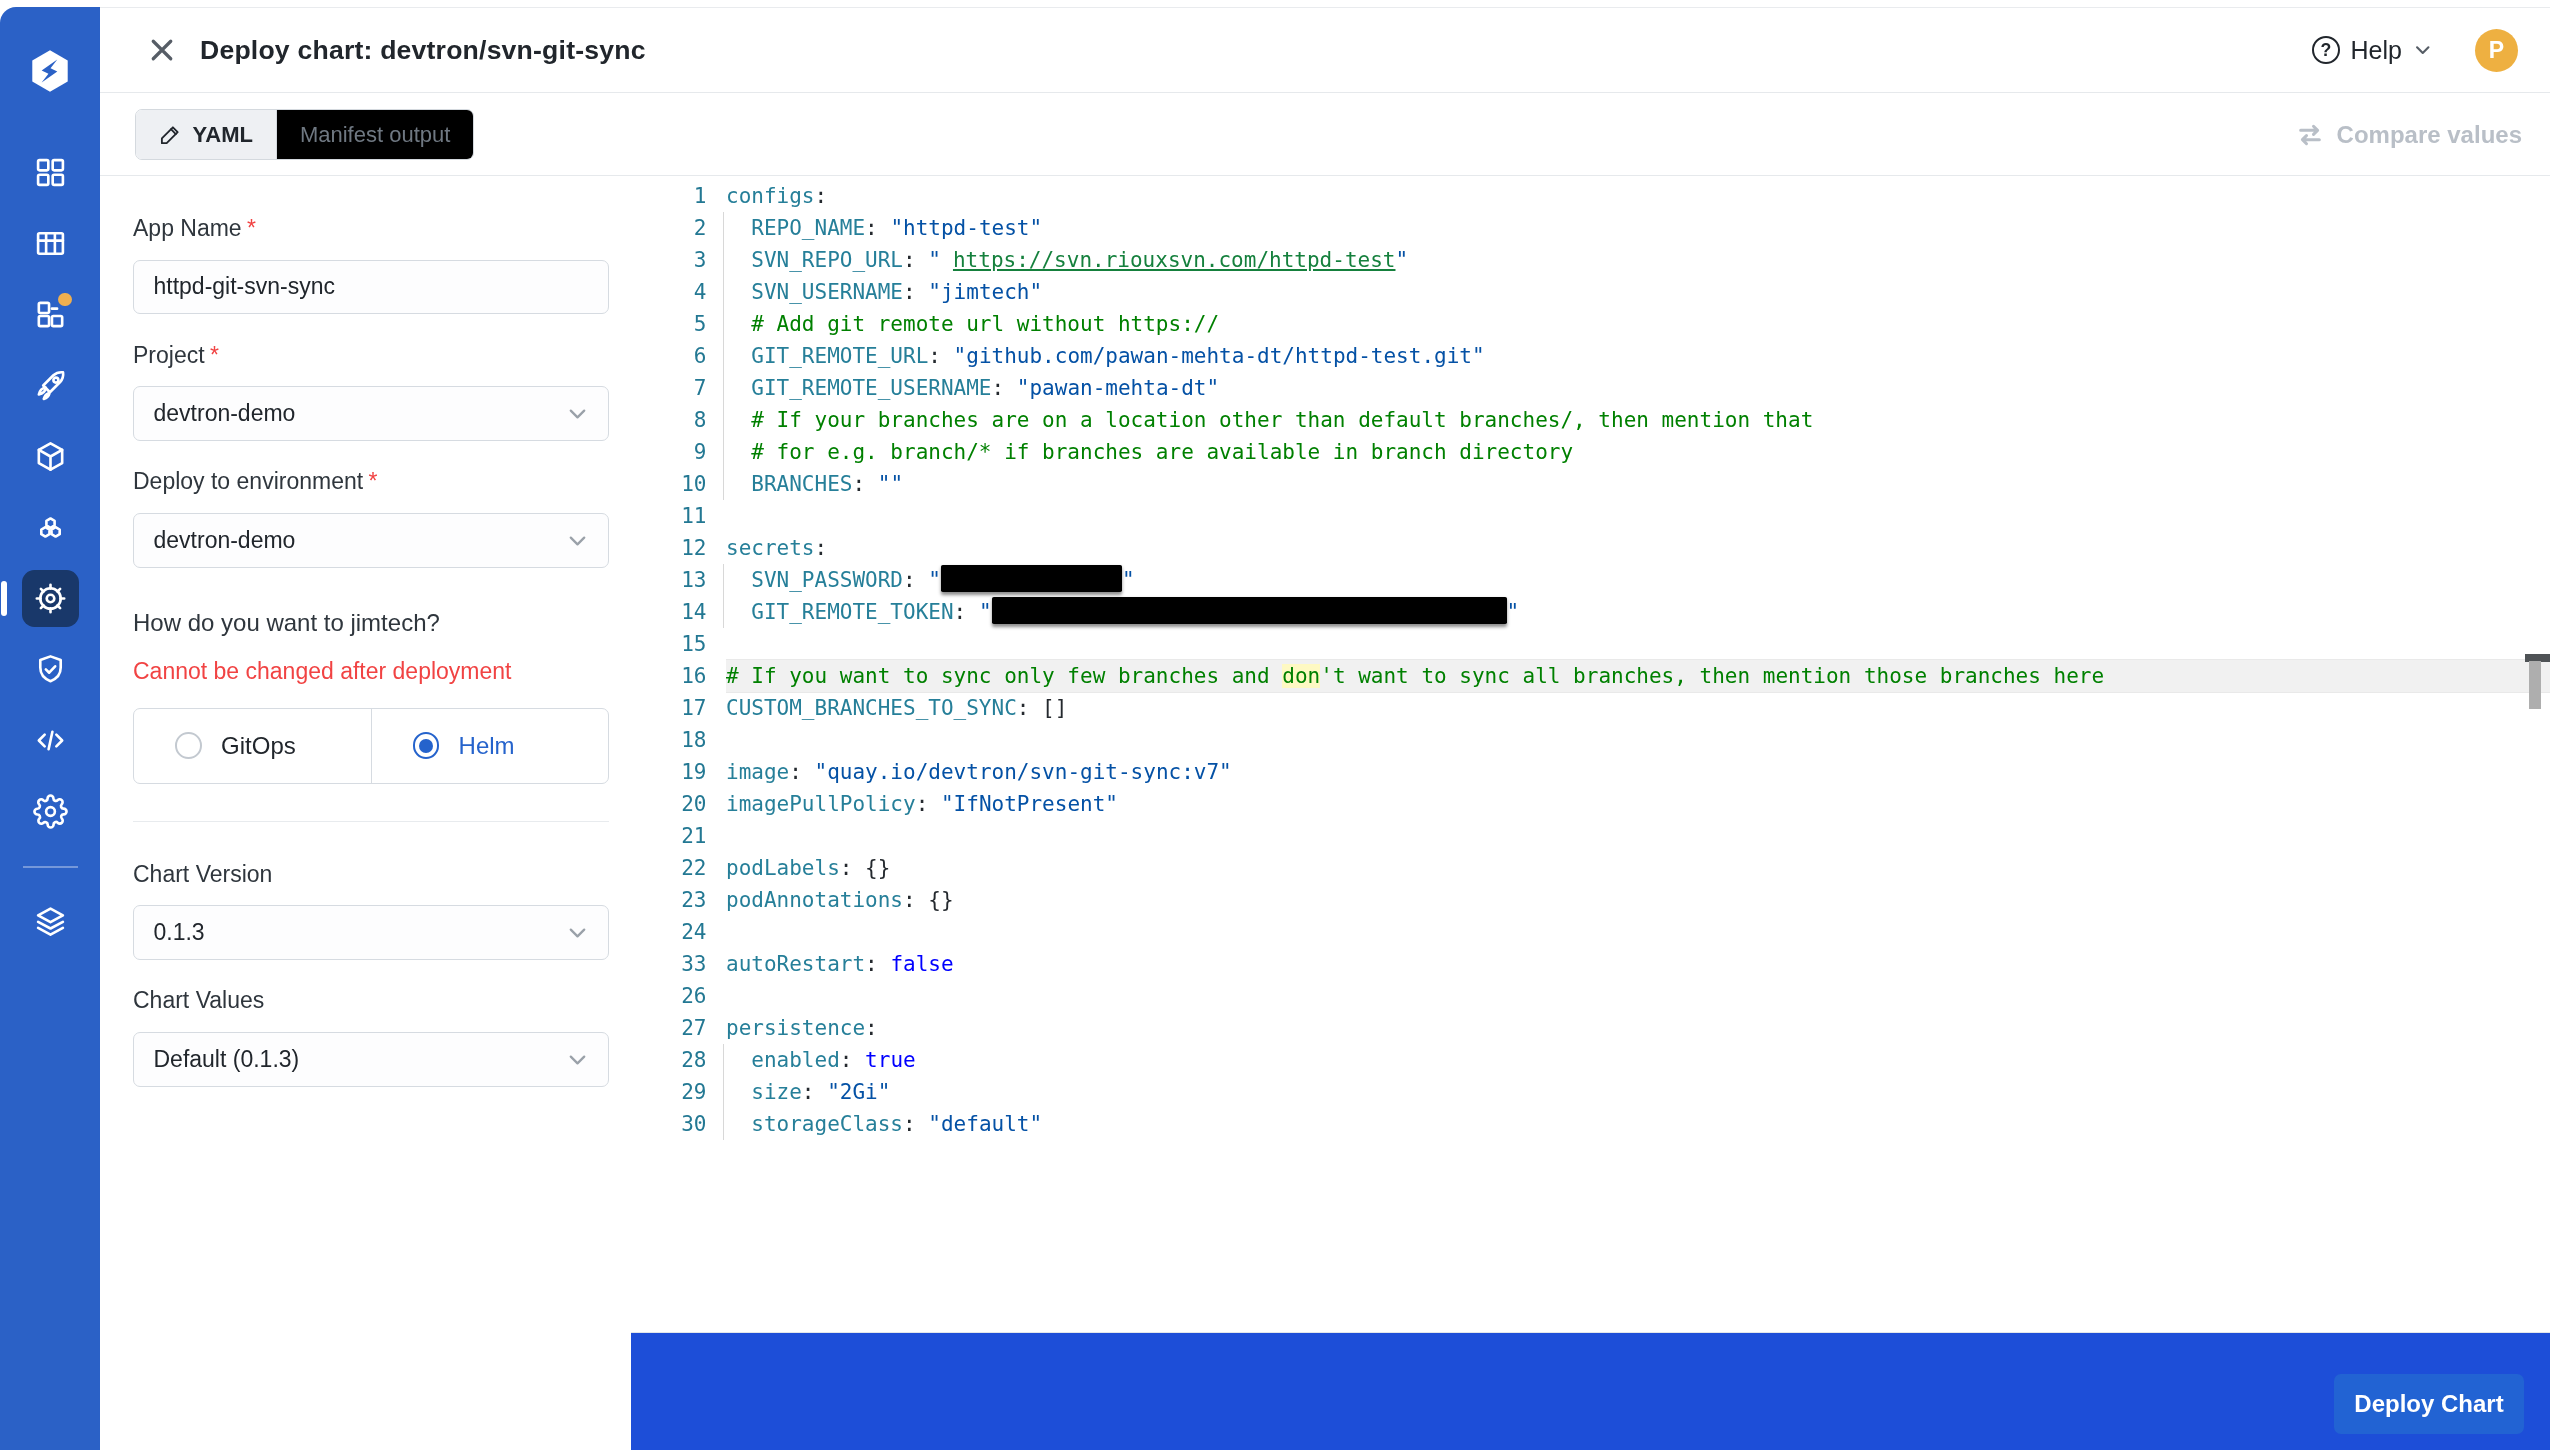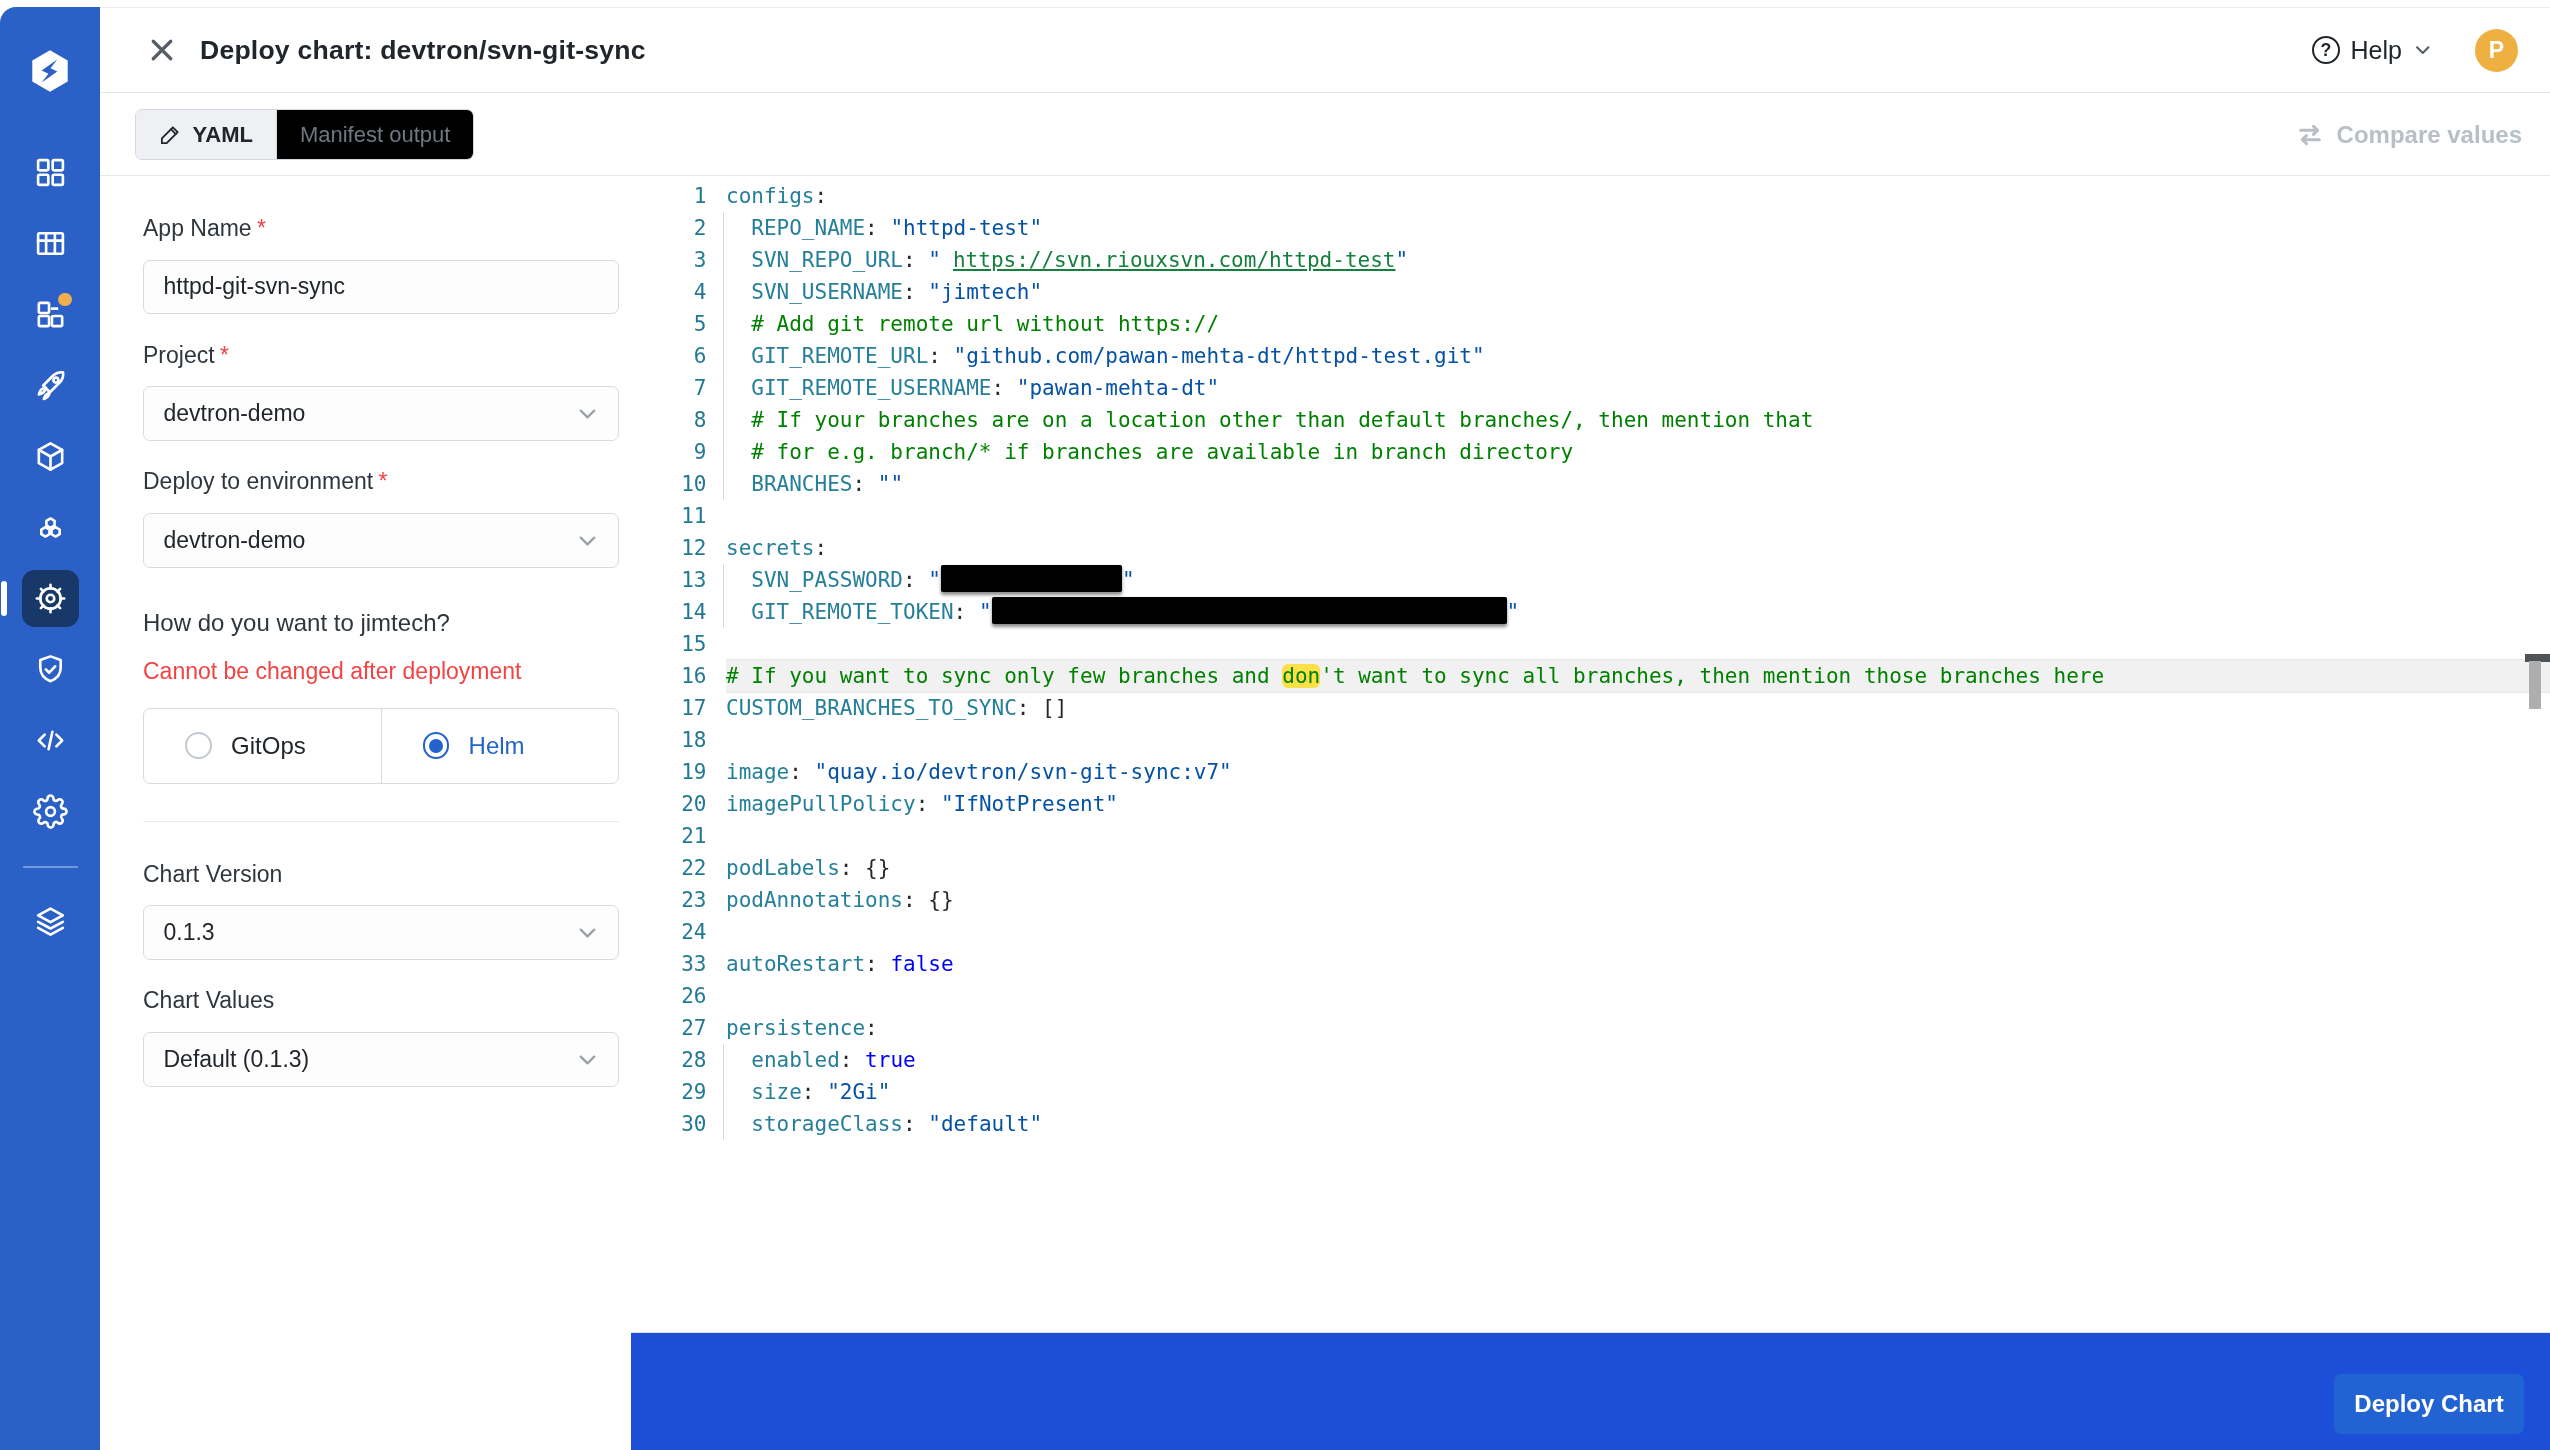--- a/index.html
+++ b/index.html
@@ -27,21 +27,21 @@
   .help-q { width:28px; height:28px; border-radius:50%; border:2.2px solid #21262c; display:flex; align-items:center; justify-content:center; font-size:17.7px; font-weight:700; color:#21262c; }
   .avatar { margin-left:43px; width:43px; height:43px; border-radius:50%; background:#eeb041; color:#fff; font-weight:700; font-size:23px; display:flex; align-items:center; justify-content:center; cursor:pointer; }
 
   .tabrow { position:absolute; left:0; top:86px; right:0; height:82px; border-bottom:0.9px solid #e6e9ec; display:flex; align-items:center; }
   .tabs { margin-left:35px; display:flex; border:0.9px solid #d4d9de; border-radius:7px; overflow:hidden; height:51px; }
   .tab { display:flex; align-items:center; gap:10.6px; padding:0 23px; font-size:22px; cursor:pointer; background:#000000; color:#6f7882; }
   .tab.active { background:#eef0f3; color:#21262c; font-weight:700; border-right:0.9px solid #d4d9de; }
   .compare { margin-left:auto; margin-right:28px; display:flex; align-items:center; gap:12.4px; font-size:24px; font-weight:700; color:#b9bfc7; cursor:default; }
 
   .content { position:absolute; left:0; top:168px; right:0; bottom:0; }
-  .form-panel { position:absolute; left:0; top:0; bottom:0; width:627px; border-right:0.9px solid #e6e9ec; padding:39px 25px 0 43px; overflow:hidden; }
+  .form-panel { position:absolute; left:0; top:0; bottom:0; width:627px; border-right:0.9px solid #e6e9ec; padding:39px 25px 0 33px; overflow:hidden; }
   .f-label { font-size:23px; color:#2f363d; margin-bottom:17.7px; }
   .req { color:#f14343; margin-left:5.3px; }
   .f-input { width:476px; height:54px; border:0.9px solid #d6dbe1; border-radius:7px; background:#fdfdfe; font-family:"Liberation Sans",sans-serif; font-size:23px; color:#21262c; padding:0 19.5px; outline:none; display:block; }
   .f-select { width:476px; height:55px; border:0.9px solid #d6dbe1; border-radius:7px; background:#fdfdfe; font-size:23px; color:#21262c; padding:0 19.5px; display:flex; align-items:center; justify-content:space-between; cursor:pointer; }
   .gap1 { height:28px; } .gap2 { height:26.6px; }
   .q-title { font-size:24px; color:#2f363d; margin-top:41px; }
   .q-warn { font-size:23px; color:#f14343; margin-top:21px; }
   .radio-group { margin-top:23px; width:476px; height:76px; border:0.9px solid #d6dbe1; border-radius:7px; display:flex; }
   .radio-opt { flex:1; display:flex; align-items:center; gap:19.5px; padding-left:41px; cursor:pointer; font-size:24px; }
   .radio-opt:first-child { border-right:0.9px solid #d6dbe1; }
@@ -55,21 +55,21 @@
   .editor { position:absolute; left:531px; top:0; right:0; bottom:0; background:#fff; }
   .code { position:absolute; left:0; top:3.5px; right:0; font-family:"DejaVu Sans Mono",monospace; font-size:21px; }
   .crow { display:flex; height:32px; line-height:32px; }
   .gut { width:95px; padding-right:19.5px; text-align:right; color:#237893; flex:0 0 auto; }
   .cl { flex:1; white-space:pre; position:relative; }
   .cl.hl { background:#f1f1f1; box-shadow:0 -0.9px 0 #e7e7e7, 0 0.9px 0 #e7e7e7; }
   .guide { position:absolute; left:-2.7px; top:0; bottom:0; border-left:0.9px solid #d8d8d8; }
   .seg-k { color:#267f99; } .seg-p { color:#24292e; } .seg-s { color:#0451a5; }
   .seg-b { color:#0000ff; } .seg-c { color:#008000; }
   .seg-lnk { color:#15803d; text-decoration:underline;margin-left:12px; }
-  .seg-sel { color:#008000; background:#fde047;border-radius:6px; }
+  .seg-sel { color:#008000; background:#fef9c3; }
   .seg-red { display:inline-block; height:26.6px; background:#000; border-radius:1.8px; vertical-align:middle; margin-top:-3.5px; box-shadow:0 2.7px 3.5px rgba(0,0,0,.45); }
   .sb-thumb { position:absolute; right:8.9px; top:485px; width:12.4px; height:48px; background:#aeaeae; }
   .sb-mark { position:absolute; right:0; top:478px; width:25px; height:8px; background:#4f5356; }
 
   .editor-footer { position:absolute; left:0; right:0; bottom:0; height:118px; background:#1d4ed8; border-top:0.9px solid #e2e6ea; }
   .deploy-btn { position:absolute; right:26px; top:41px; width:190px; height:60px; background:#2263d3; color:#fff; border:none; border-radius:7px; font-family:"Liberation Sans",sans-serif; font-size:24px; font-weight:700; cursor:pointer; }
 
   svg.ic { stroke:#fff; stroke-width:1.8; fill:none; stroke-linecap:round; stroke-linejoin:round; }
   svg.uic { stroke:#565d66; stroke-width:2.6; fill:none; stroke-linecap:round; stroke-linejoin:round; }
   svg.gic { stroke:#9aa1a9; stroke-width:2.4; fill:none; stroke-linecap:round; stroke-linejoin:round; }

